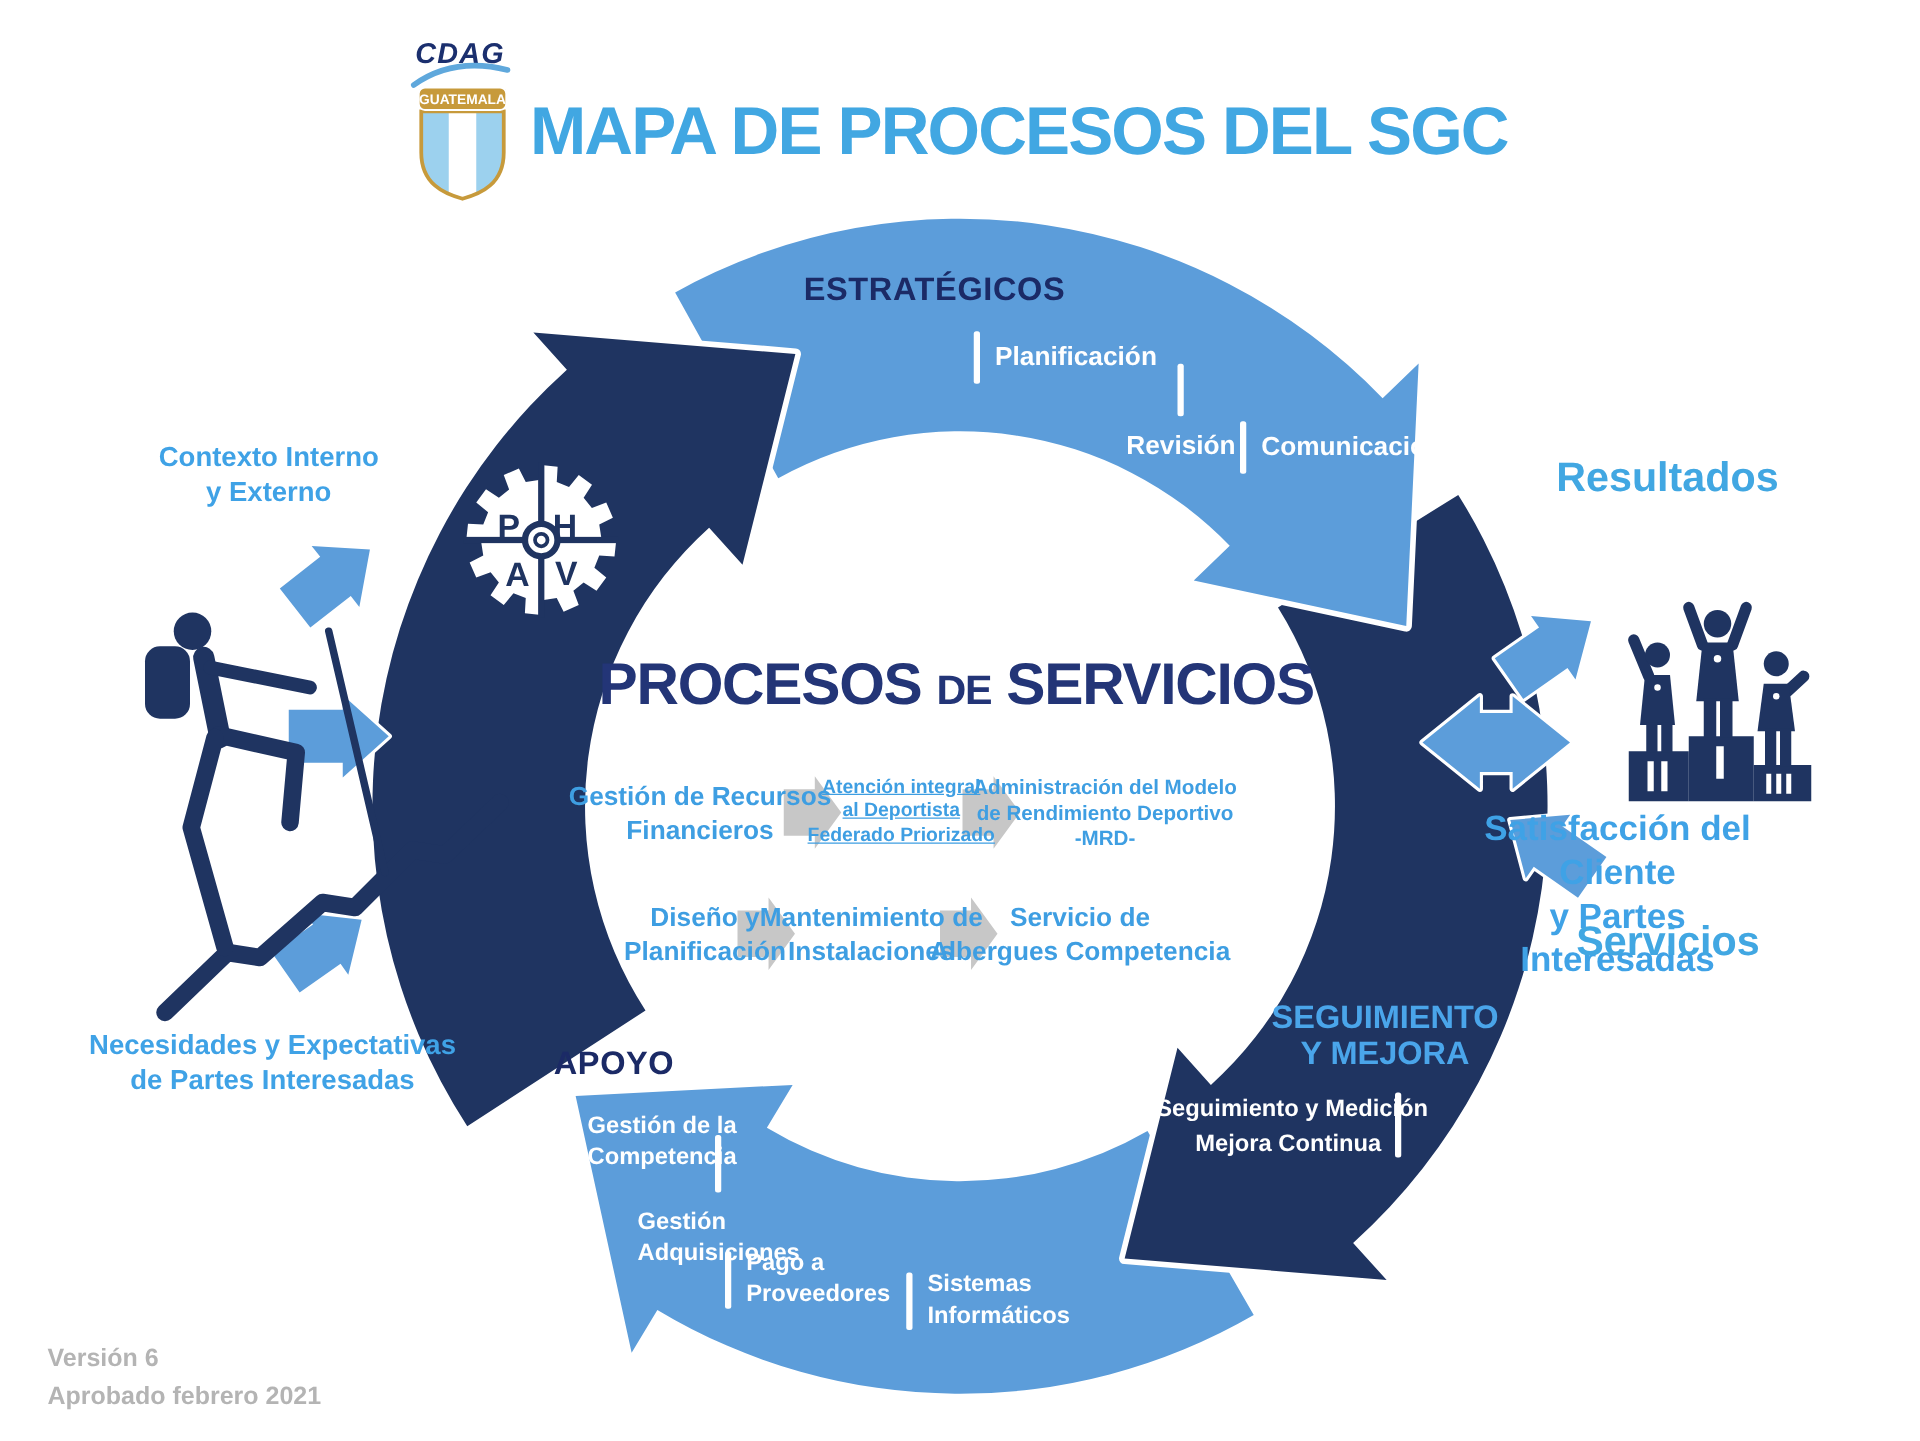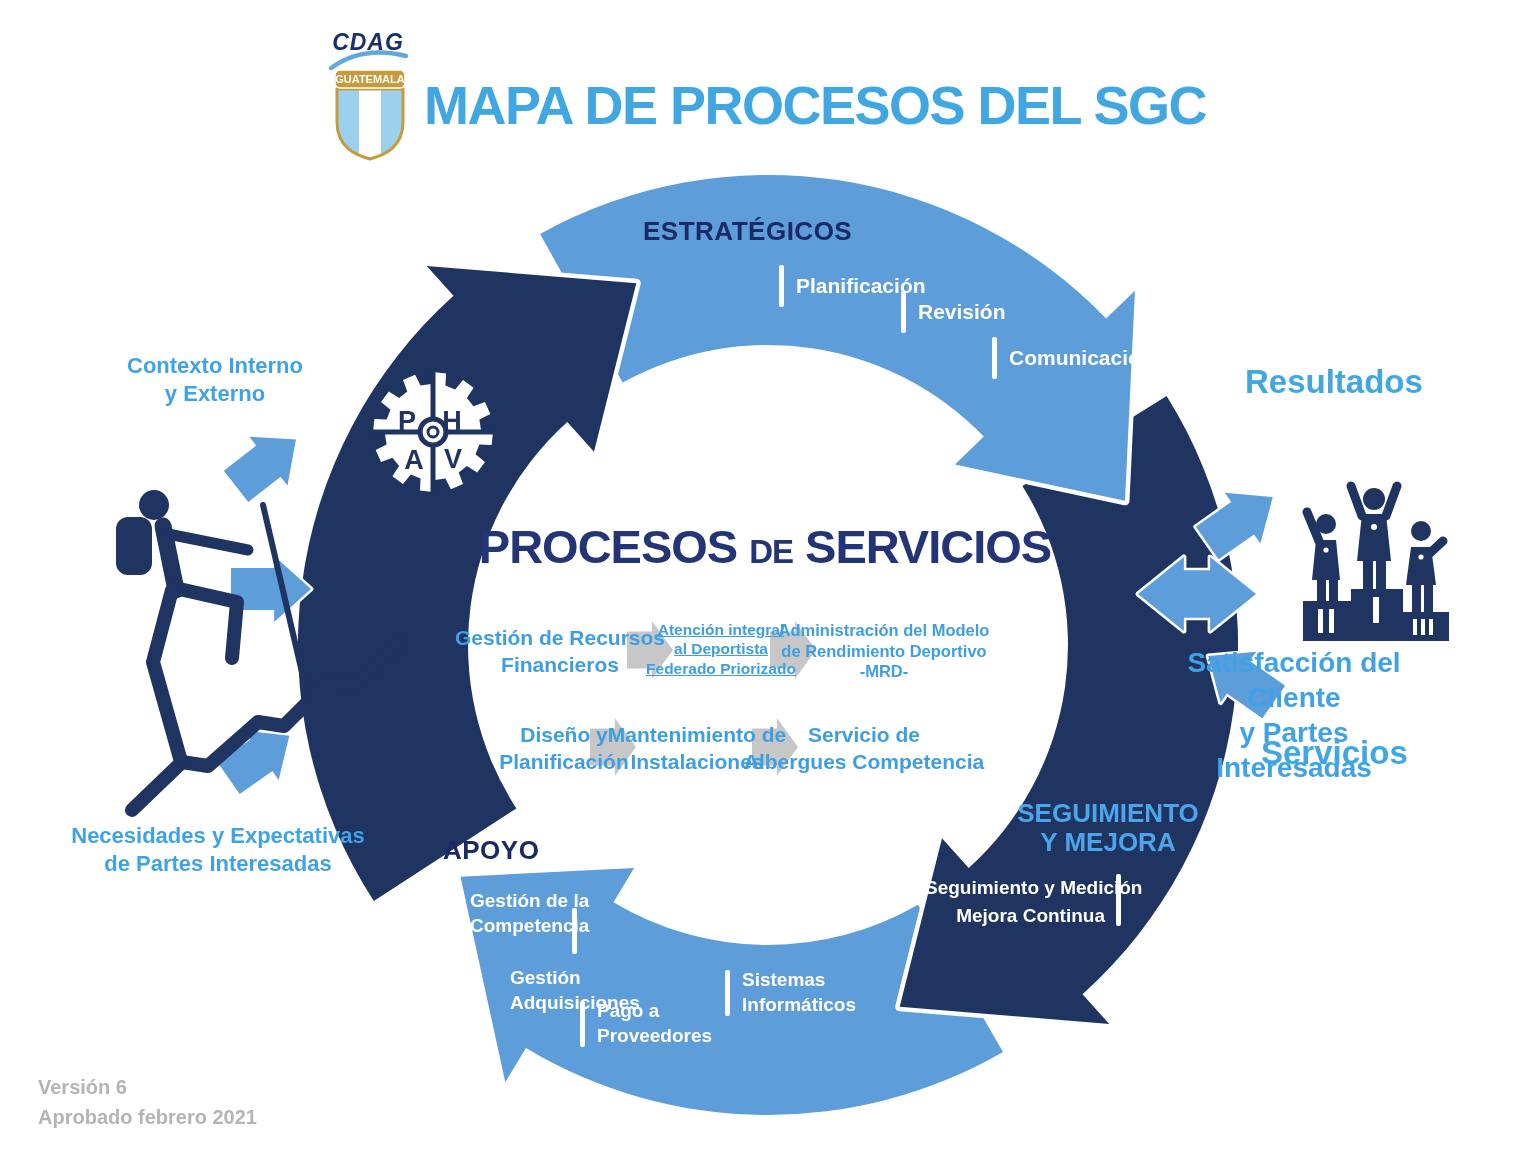--- a/index.html
+++ b/index.html
@@ -134,21 +134,21 @@
     </g>
   </svg>
 
   <div class="abs title" style="left:424px;top:74px;">MAPA DE PROCESOS DEL SGC</div>
 
   <div class="abs navyhead" style="left:643px;top:216px;">ESTRATÉGICOS</div>
   <div class="abs itemrow" style="left:779px;top:265px;">
     <div class="tick t42"></div>
     <span>Planificación</span>
   </div>
-  <div class="abs itemrow" style="left:901px;top:291px;">
+  <div class="abs itemrow" style="left:901px;top:291px;flex-direction:column;">
     <div class="tick t42"></div>
     <span>Revisión</span>
   </div>
   <div class="abs itemrow" style="left:992px;top:337px;">
     <div class="tick t42"></div>
     <span>Comunicación</span>
   </div>
 
   <div class="abs seg-title cx" style="left:1108px;top:799px;">SEGUIMIENTO
 Y MEJORA</div>
@@ -165,21 +165,21 @@
   <div class="abs itemrow small" style="left:510px;top:908px;flex-direction:column;">
     <div class="tick t46"></div>
     <span>Gestión
 Adquisiciones</span>
   </div>
   <div class="abs itemrow small" style="left:580px;top:999px;">
     <div class="tick t46"></div>
     <span>Pago a
 Proveedores</span>
   </div>
-  <div class="abs itemrow small" style="left:725px;top:968px;">
+  <div class="abs itemrow small" style="left:725px;top:1016px;">
     <div class="tick t46"></div>
     <span>Sistemas
 Informáticos</span>
   </div>
 
   <div class="abs heading cx" style="left:765px;top:519px;">
     <span class="h-big">PROCESOS</span>
     <span class="h-de">DE</span>
     <span class="h-big">SERVICIOS</span>
   </div>

